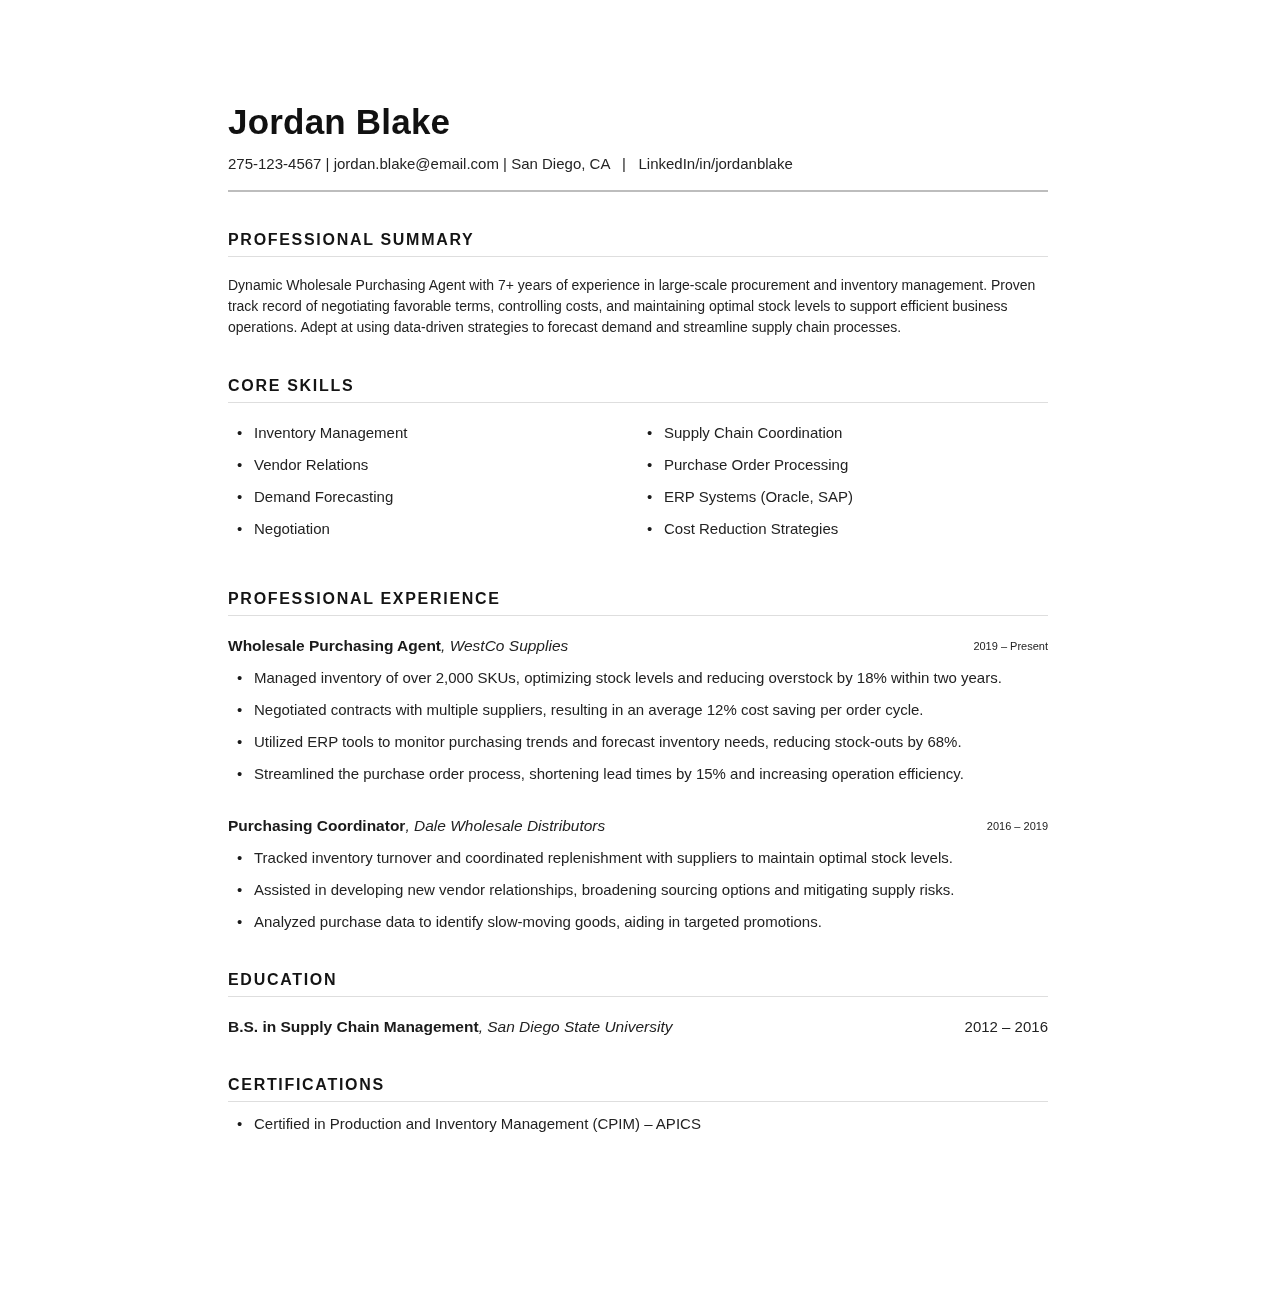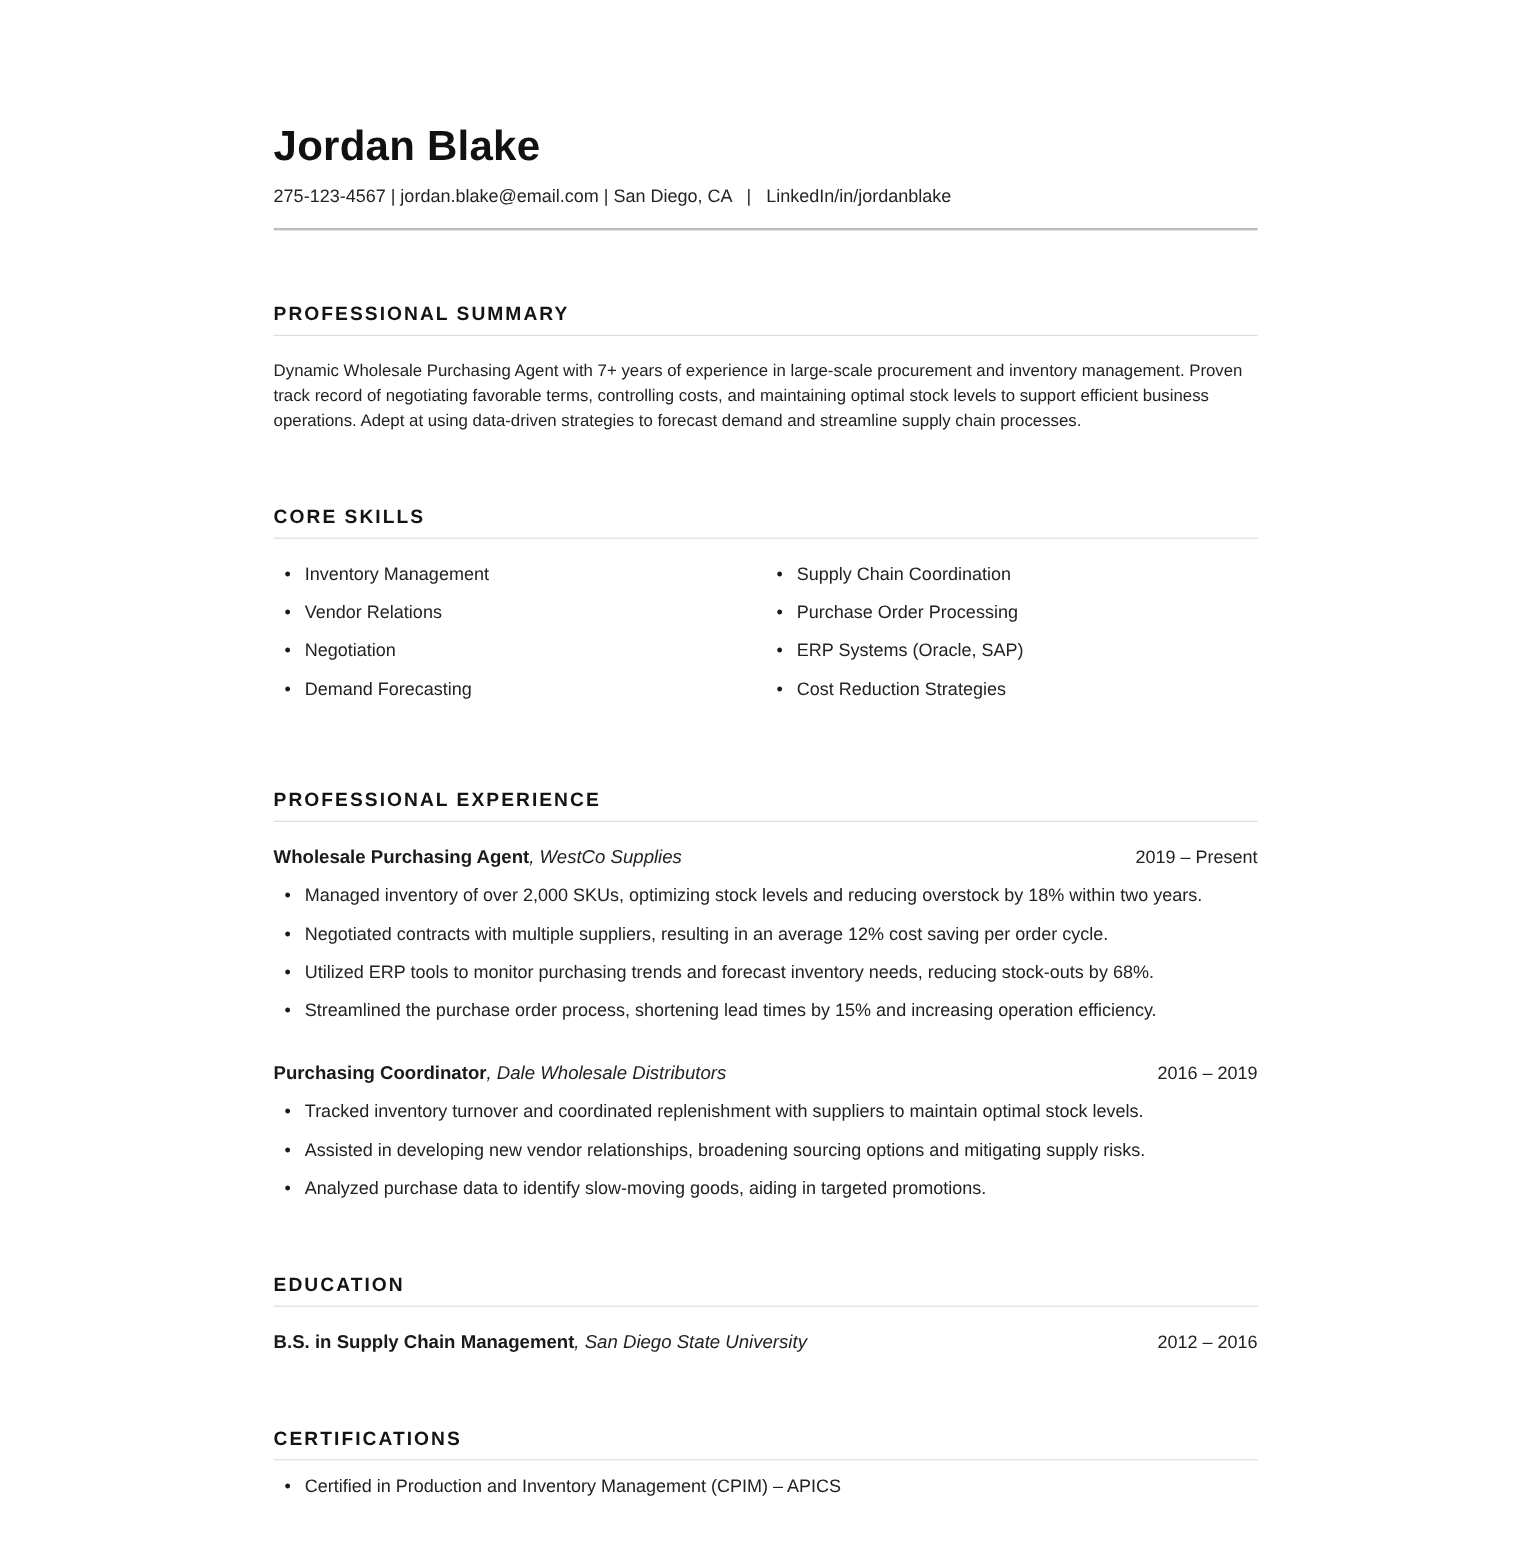--- a/index.html
+++ b/index.html
@@ -38,21 +38,21 @@
     color: #242424;
     white-space: pre-wrap;
   }
   .header-rule {
     border: none;
     border-top: 2px solid #bdbdbd;
     margin: 17px 0 0 0;
   }
 
   
-  .section { margin-top: 61px; }
+  .section { margin-top: 38px; }
   .section-heading {
     margin: 0;
     font-size: 16px;
     line-height: 19px;
     font-weight: 700;
     letter-spacing: 1.7px;
     color: #141414;
   }
   .section-rule {
     border: none;
@@ -104,21 +104,21 @@
     display: flex;
     justify-content: space-between;
     align-items: flex-end;
     font-size: 15.5px;
     line-height: 20px;
   }
   .job-title-line { color: #1a1a1a; }
   .job-title { font-weight: 700; }
   .job-company { font-style: italic; font-weight: 400; color: #222222; }
   .job-dates {
-    font-size: 15px;
+    font-size: 11px;
     color: #222222;
     white-space: nowrap;
   }
   .bullet-list {
     margin: 3px 0 0 0;
     padding: 0;
     list-style: none;
   }
   .bullet-item {
     position: relative;
@@ -178,23 +178,23 @@
   <section class="section">
     <h2 class="section-heading">CORE SKILLS</h2>
     <hr class="section-rule">
     <div class="skills-columns">
       <ul class="skills-col">
 
           <li class="skill-item">Inventory Management</li>
 
           <li class="skill-item">Vendor Relations</li>
 
+          <li class="skill-item">Demand Forecasting</li>
+
           <li class="skill-item">Negotiation</li>
-
-          <li class="skill-item">Demand Forecasting</li>
         </ul>
       <ul class="skills-col">
 
           <li class="skill-item">Supply Chain Coordination</li>
 
           <li class="skill-item">Purchase Order Processing</li>
 
           <li class="skill-item">ERP Systems (Oracle, SAP)</li>
 
           <li class="skill-item">Cost Reduction Strategies</li>

